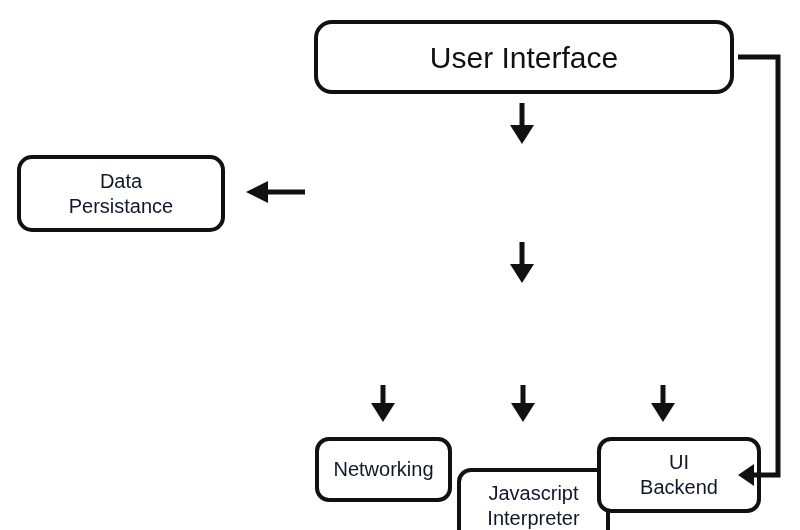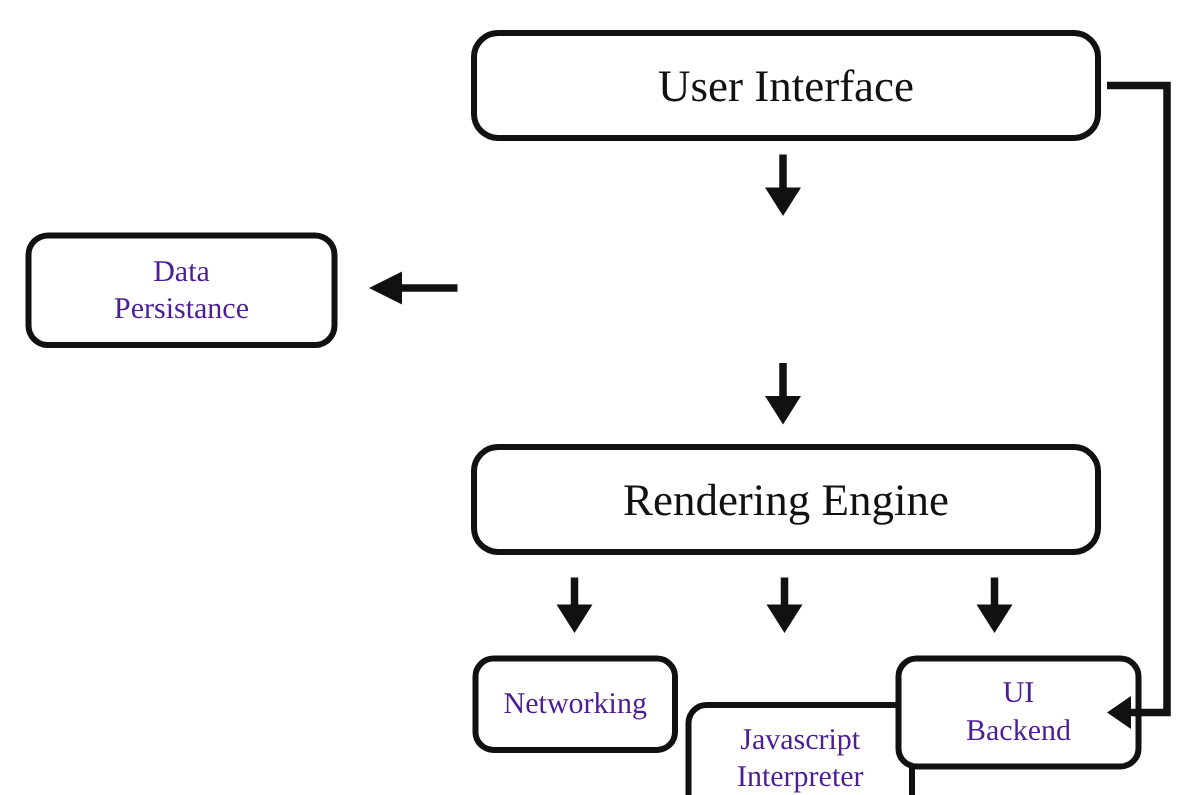--- a/index.html
+++ b/index.html
@@ -2,21 +2,21 @@
 <html><head>
 <meta charset="utf-8">
 <style>
   * { margin: 0; padding: 0; box-sizing: border-box; }
   html, body { background: #ffffff; }
   .canvas {
     position: relative;
     width: 800px;
     height: 530px;
     background: #ffffff;
-    font-family: Liberation Serif, serif;
+    font-family: Liberation Sans, sans-serif;
     color: #111111;
     overflow: hidden;
   }
   .node {
     position: absolute;
     background: #ffffff;
     border: 4px solid #111111;
     display: flex;
     align-items: center;
     justify-content: center;
@@ -33,21 +33,21 @@
   }
   .label-big {
     font-size: 30px;
     line-height: 1.1;
     color: #111111;
     white-space: pre-line;
   }
   .label-small {
     font-size: 20px;
     line-height: 1.25;
-    color: #4c1d95;
+    color: #0f172a;
     white-space: pre-line;
   }
   #user-interface   { top: 20px; }
   #browser-engine   { top: 154px; }
   #rendering-engine { top: 296px; }
   #data-persistance { left: 17px;  top: 155px; width: 208px; height: 77px; border-radius: 15px; }
   #networking       { left: 315px; top: 437px; width: 137px; height: 65px; }
   #js-interpreter   { left: 457px; top: 437px; width: 153px; height: 76px; margin-top: 31px; }
   #ui-backend       { left: 597px; top: 437px; width: 164px; height: 76px; }
   .arrow-layer {
@@ -61,23 +61,20 @@
 </head>
 <body>
 
 <div class="canvas">
 
   <div class="node node-big" id="user-interface">
     <span class="label-big">User Interface</span>
   </div>
 
 
-  <div class="node node-big" id="rendering-engine">
-    <span class="label-big">Rendering Engine</span>
-  </div>
 
   <div class="node node-small" id="data-persistance">
     <span class="label-small">Data
 Persistance</span>
   </div>
 
   <div class="node node-small" id="networking">
     <span class="label-small">Networking</span>
   </div>
 

